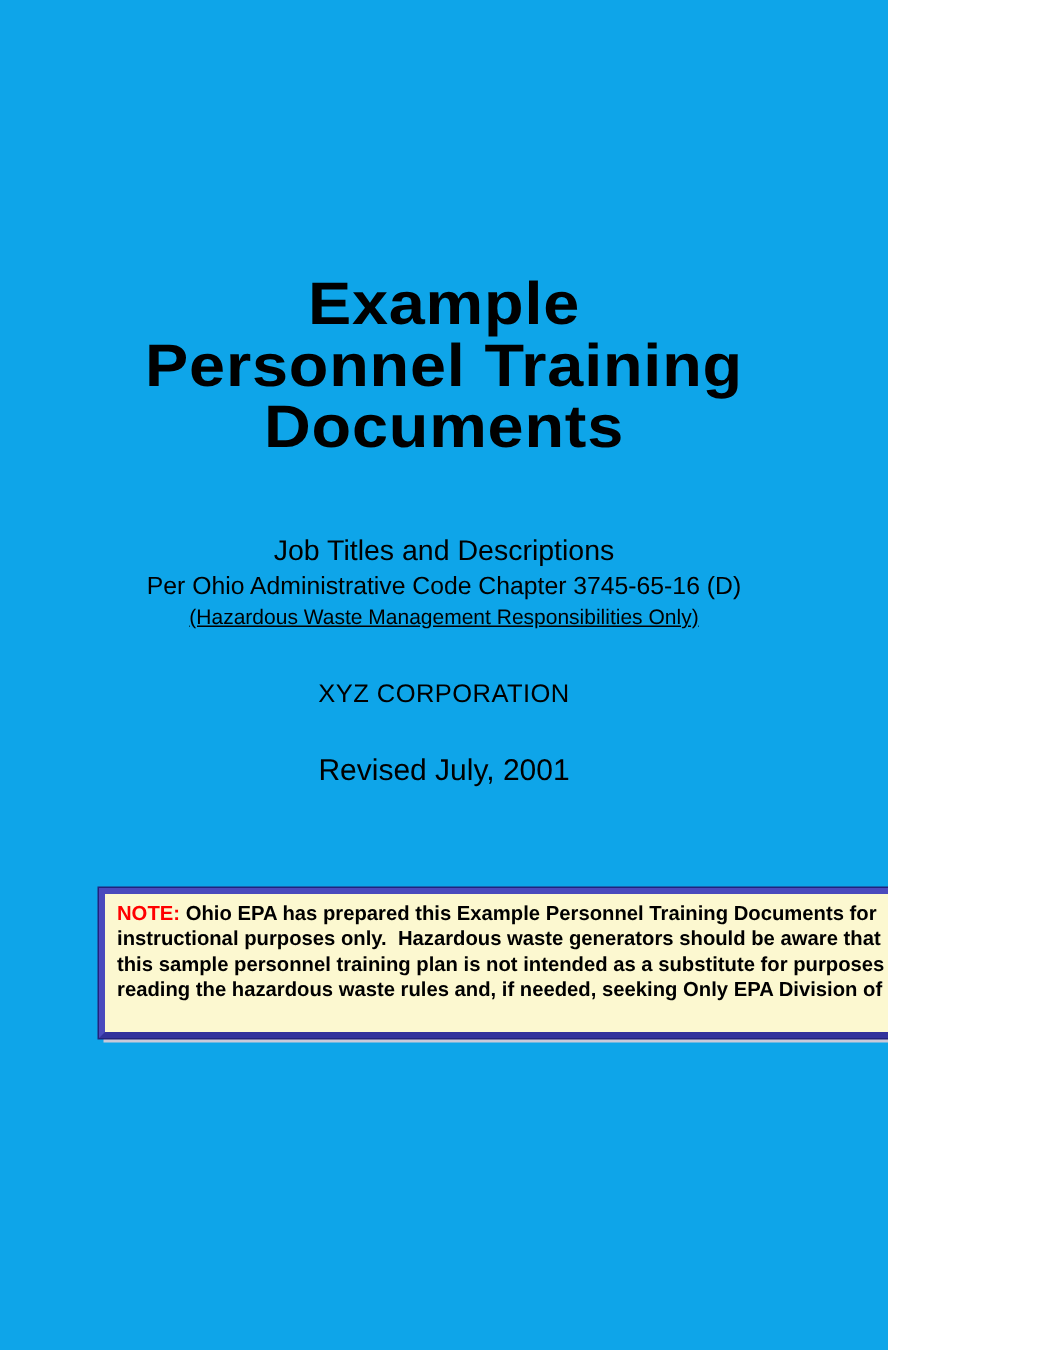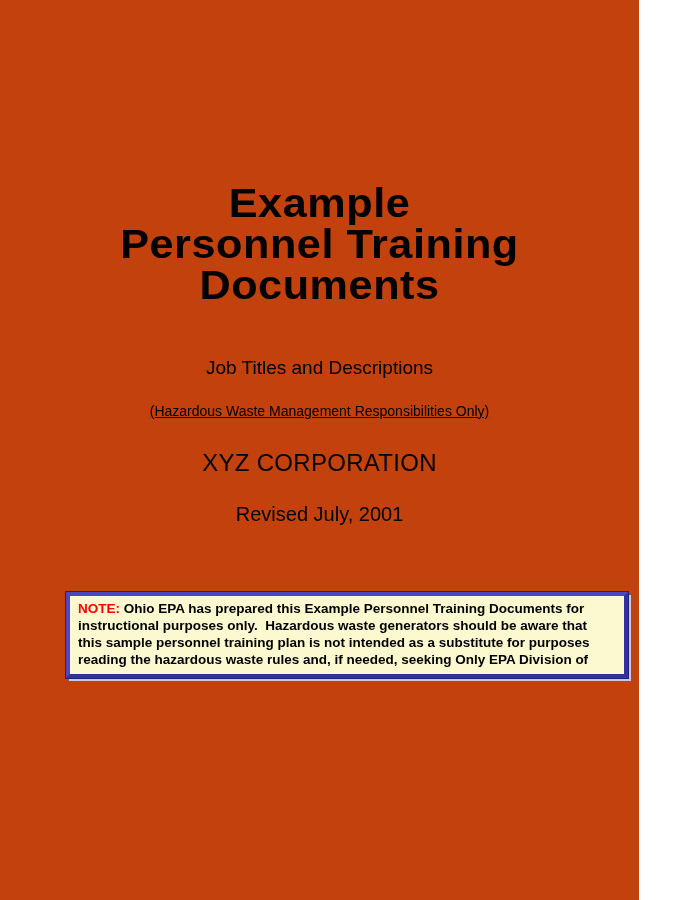--- a/index.html
+++ b/index.html
@@ -2,23 +2,23 @@
 <html><head>
 <meta charset="utf-8">
 <style>
   html, body {
     margin: 0;
     padding: 0;
     background: #ffffff;
   }
   .page {
     position: relative;
-    width: 639px;
+    width: 592px;
     height: 900px;
-    background: #c2410c;
+    background: #0ea5e9;
     font-family: "Liberation Sans", sans-serif;
     color: #000000;
     overflow: hidden;
   }
   .center-line {
     position: absolute;
     left: 0;
     right: 0;
     text-align: center;
     margin: 0;
@@ -29,33 +29,33 @@
     font-weight: bold;
     line-height: 41px;
     letter-spacing: 0.5px;
     transform: scaleX(1.08);
     transform-origin: 50% 0;
   }
   .doc-title .title-line { display: block; }
   .sub-heading   { top: 356px; font-size: 19px;   line-height: 23px; }
   .sub-code      { top: 381px; font-size: 16.5px; line-height: 20px; }
   .sub-qualifier { top: 403px; font-size: 14px;   line-height: 17px; text-decoration: underline; }
-  .org-name      { top: 452px; font-size: 24px;   line-height: 22px; letter-spacing: 0.3px; }
+  .org-name      { top: 452px; font-size: 17px;   line-height: 22px; letter-spacing: 0.3px; }
   .revision-date { top: 504px; font-size: 20px; line-height: 21px; }
   .note-box {
     position: absolute;
     left: 66px;
     top: 592px;
     width: 562px;
     box-sizing: border-box;
     background: #fcf8d0;
     border: 4px solid;
     border-color: #4a4abd #32329c #32329c #4a4abd;
     box-shadow: 0 0 0 1px #22227c, 3px 3px 0 0 #c9c9d9;
-    padding: 4px 8px 6px 8px;
+    padding: 4px 8px 20px 8px;
     font-size: 13.5px;
     font-weight: bold;
     line-height: 17px;
     color: #000000;
   }
   .note-line { white-space: nowrap; }
   .note-label { color: #ff0000; }
 </style>
 </head>
 <body>
@@ -63,20 +63,21 @@
 <div class="page">
 
   <h1 class="center-line doc-title">
     <span class="title-line">Example</span>
     <span class="title-line">Personnel Training</span>
     <span class="title-line">Documents</span>
   </h1>
 
   <div class="center-line sub-heading">Job Titles and Descriptions</div>
 
+  <div class="center-line sub-code">Per Ohio Administrative Code Chapter 3745-65-16 (D)</div>
 
   <div class="center-line sub-qualifier">(Hazardous Waste Management Responsibilities Only)</div>
 
   <div class="center-line org-name">XYZ CORPORATION</div>
 
   <div class="center-line revision-date">Revised July, 2001</div>
 
   <div class="note-box">
     <div class="note-line"><span class="note-label">NOTE:</span> <span>Ohio EPA has prepared this Example Personnel Training Documents for</span></div>
     <div class="note-line">instructional purposes only.&nbsp; Hazardous waste generators should be aware that</div>

